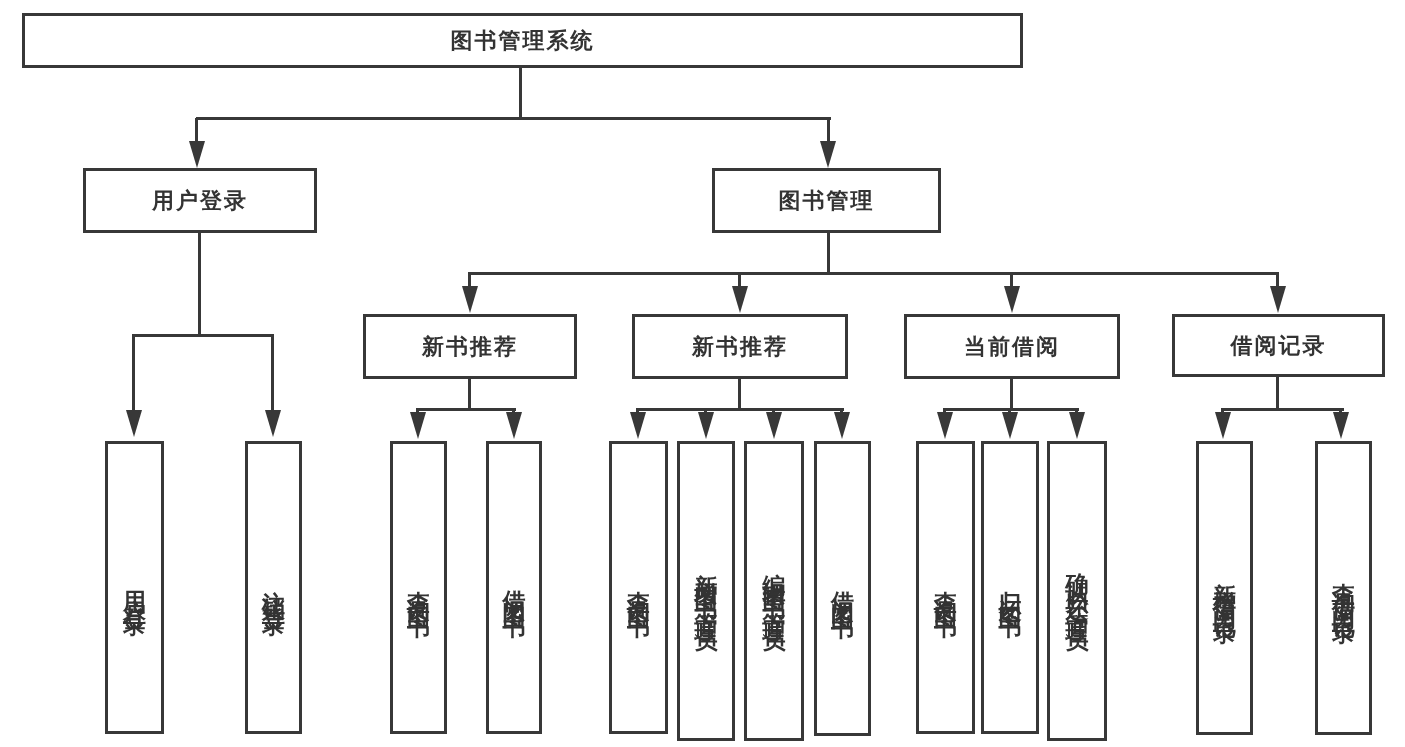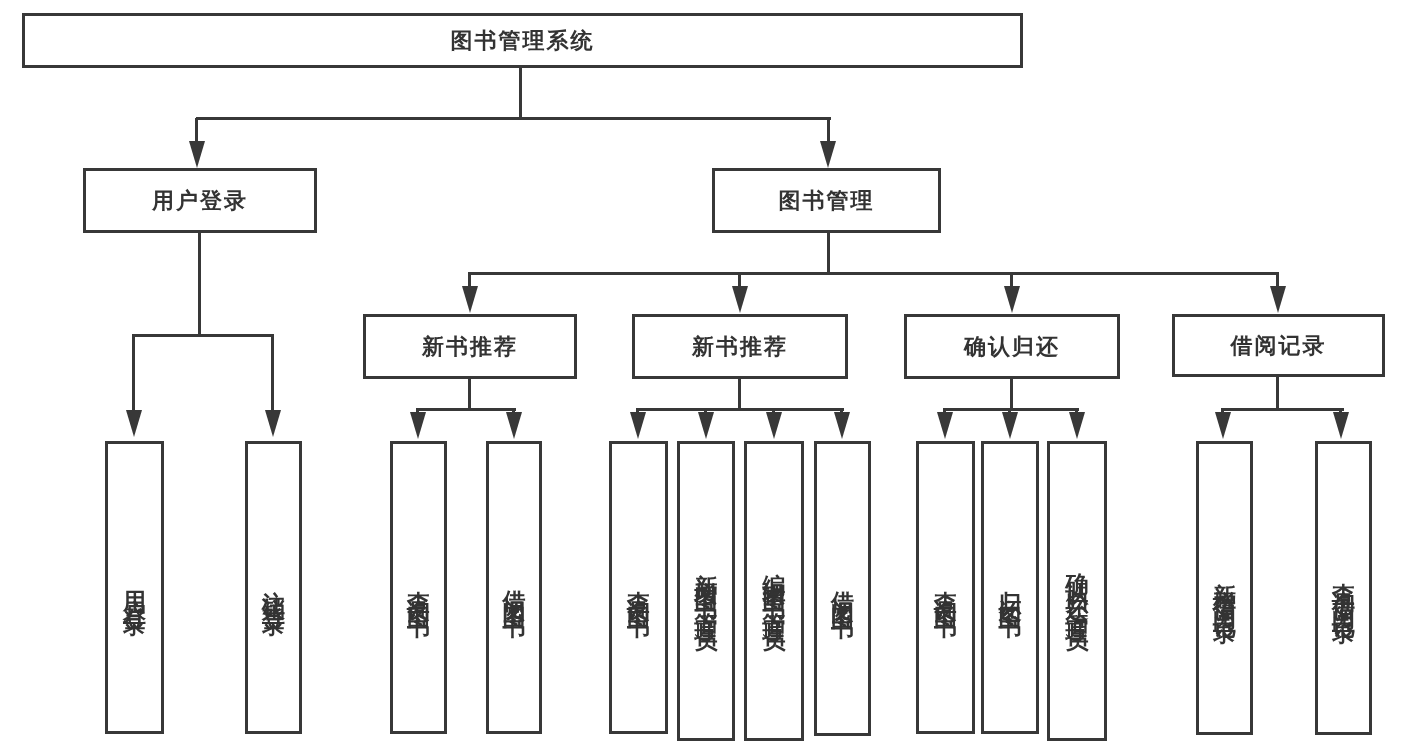--- a/index.html
+++ b/index.html
@@ -96,21 +96,21 @@
   <div class="vline" style="left:1276px; top:273px; height:15px;"></div>
   <div class="ah" style="left:1270px; top:286px;"></div>
 
   <div class="box" style="left:363px; top:314px; width:214px; height:65px;">
     <span class="label">新书推荐</span>
   </div>
   <div class="box" style="left:632px; top:314px; width:216px; height:65px;">
     <span class="label">新书推荐</span>
   </div>
   <div class="box" style="left:904px; top:314px; width:216px; height:65px;">
-    <span class="label">确认归还</span>
+    <span class="label">当前借阅</span>
   </div>
   <div class="box" style="left:1172px; top:314px; width:213px; height:63px;">
     <span class="label">借阅记录</span>
   </div>
 
   <div class="vline" style="left:468px; top:379px; height:31px;"></div>
   <div class="hline" style="left:416px; top:408px; width:100px;"></div>
   <div class="vline" style="left:416px; top:409px; height:6px;"></div>
   <div class="ah" style="left:410px; top:412px;"></div>
   <div class="vline" style="left:512px; top:409px; height:6px;"></div>

